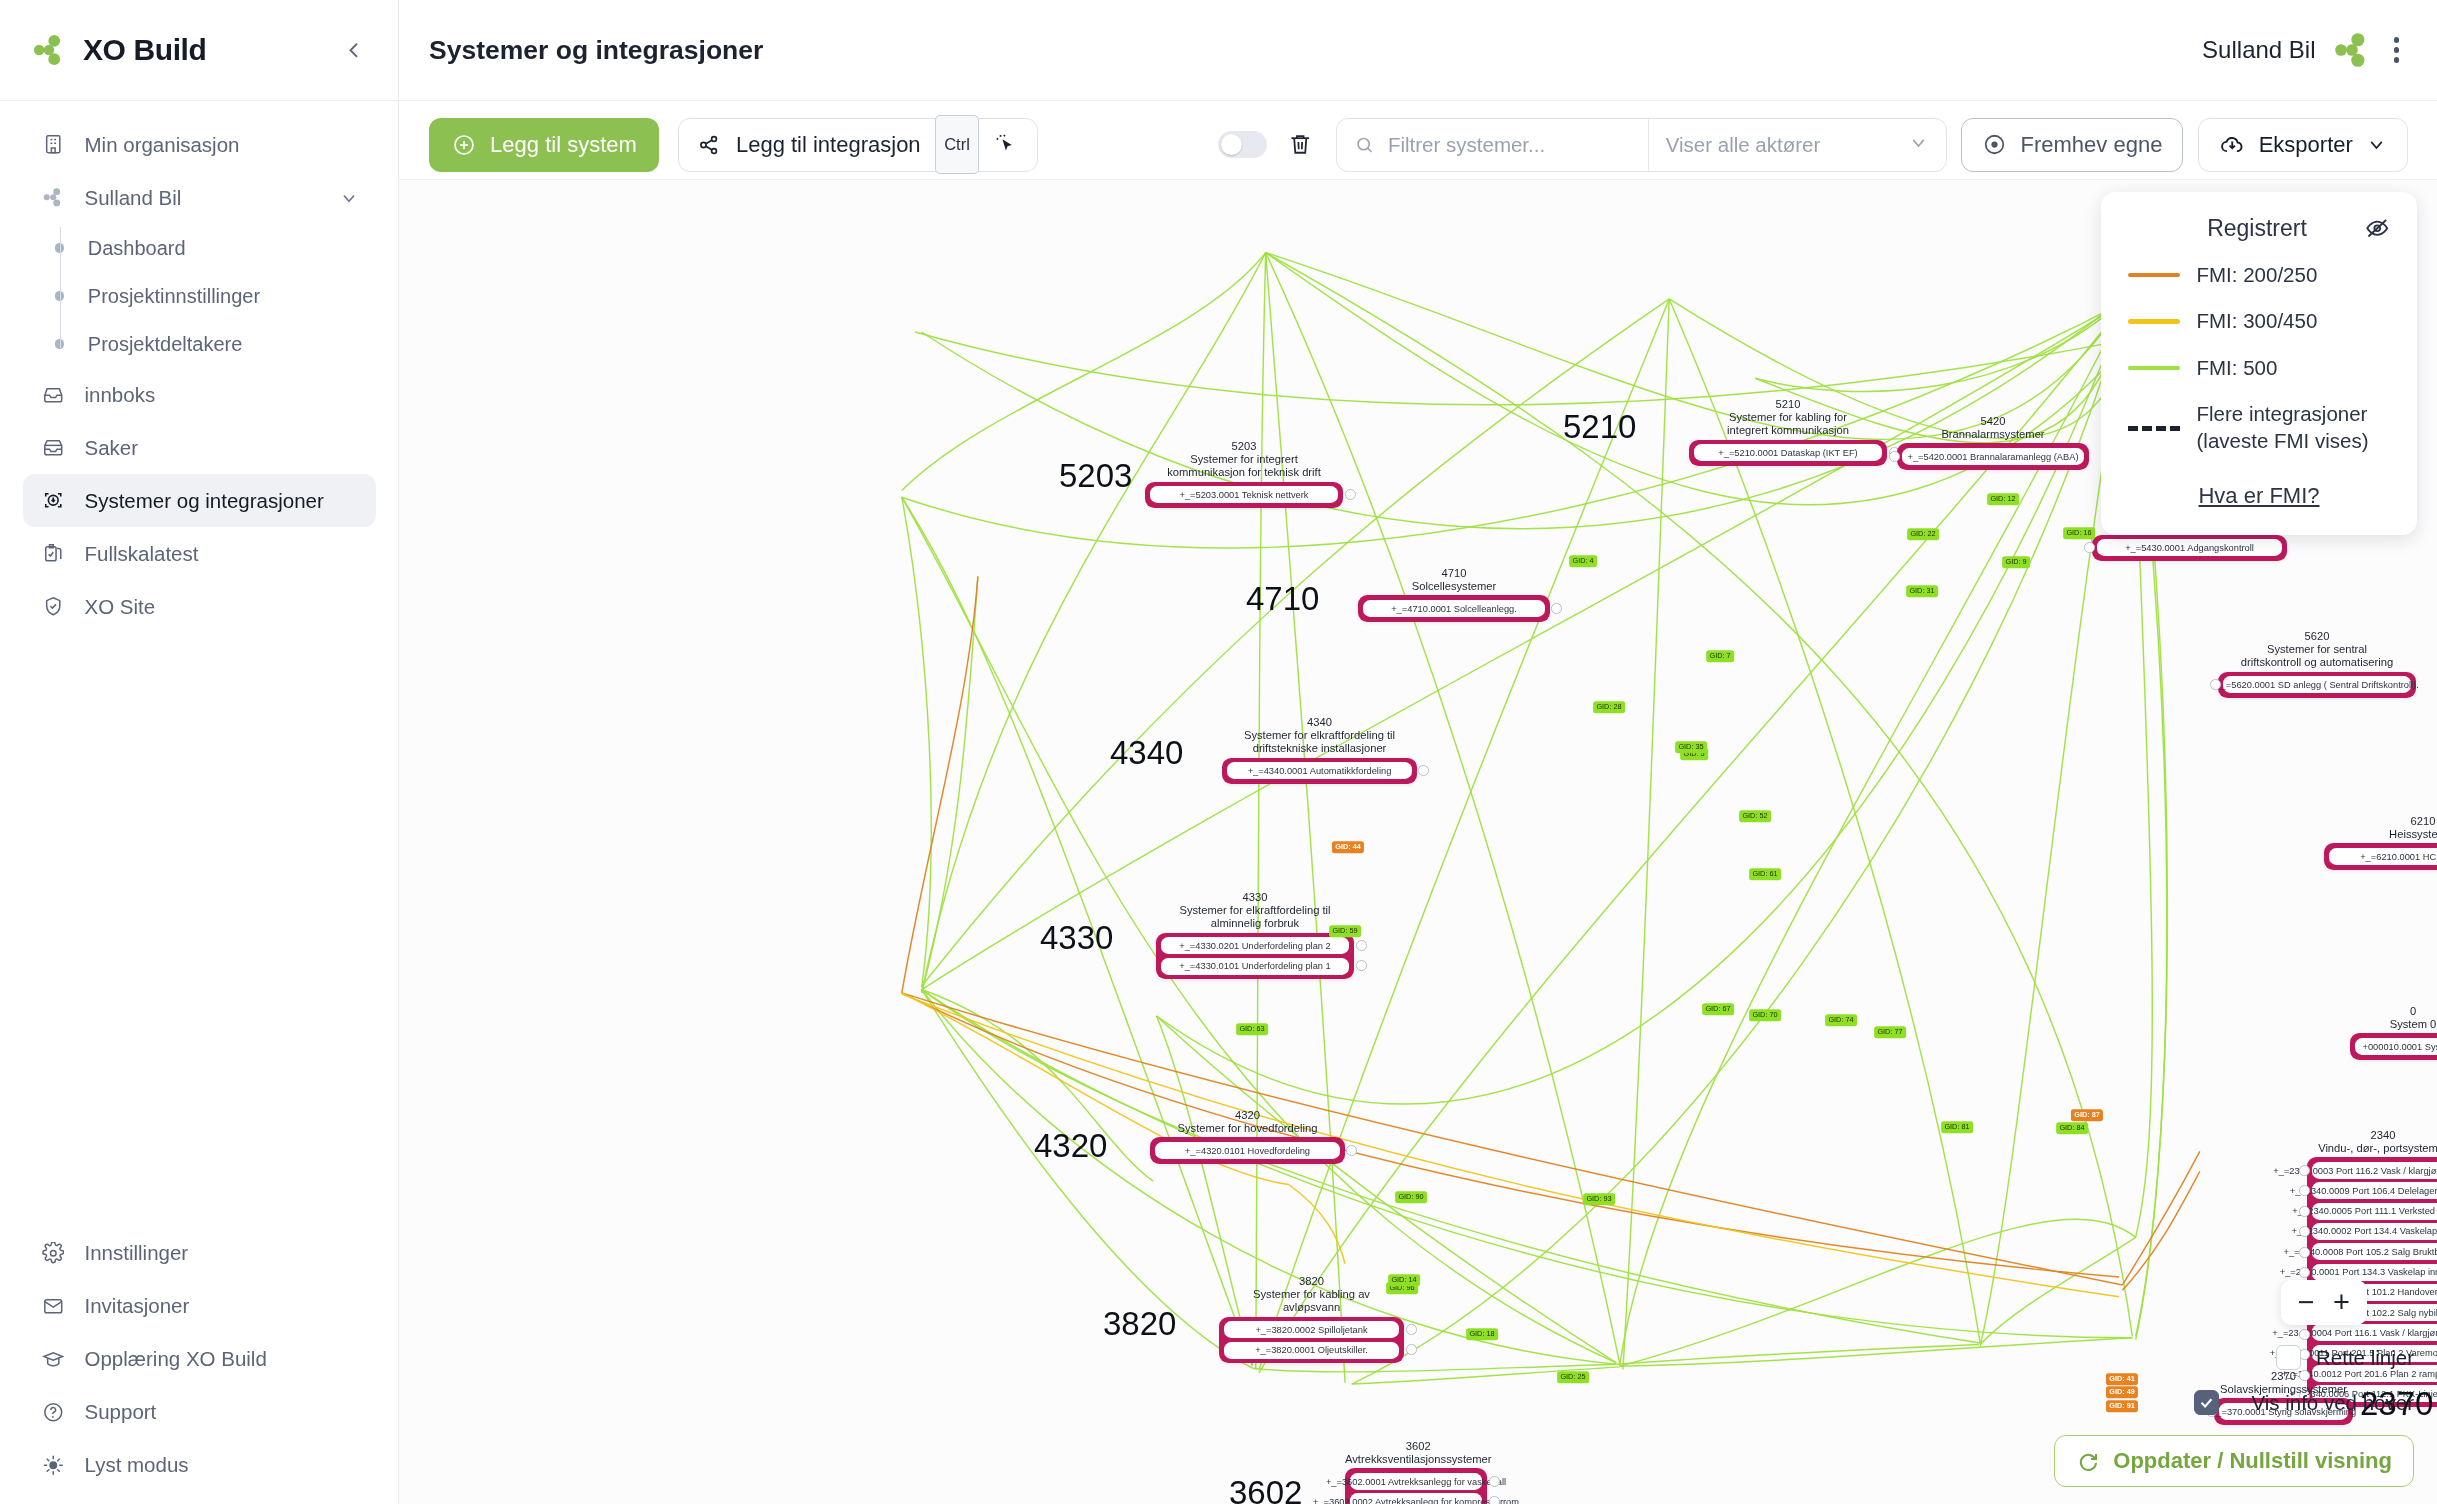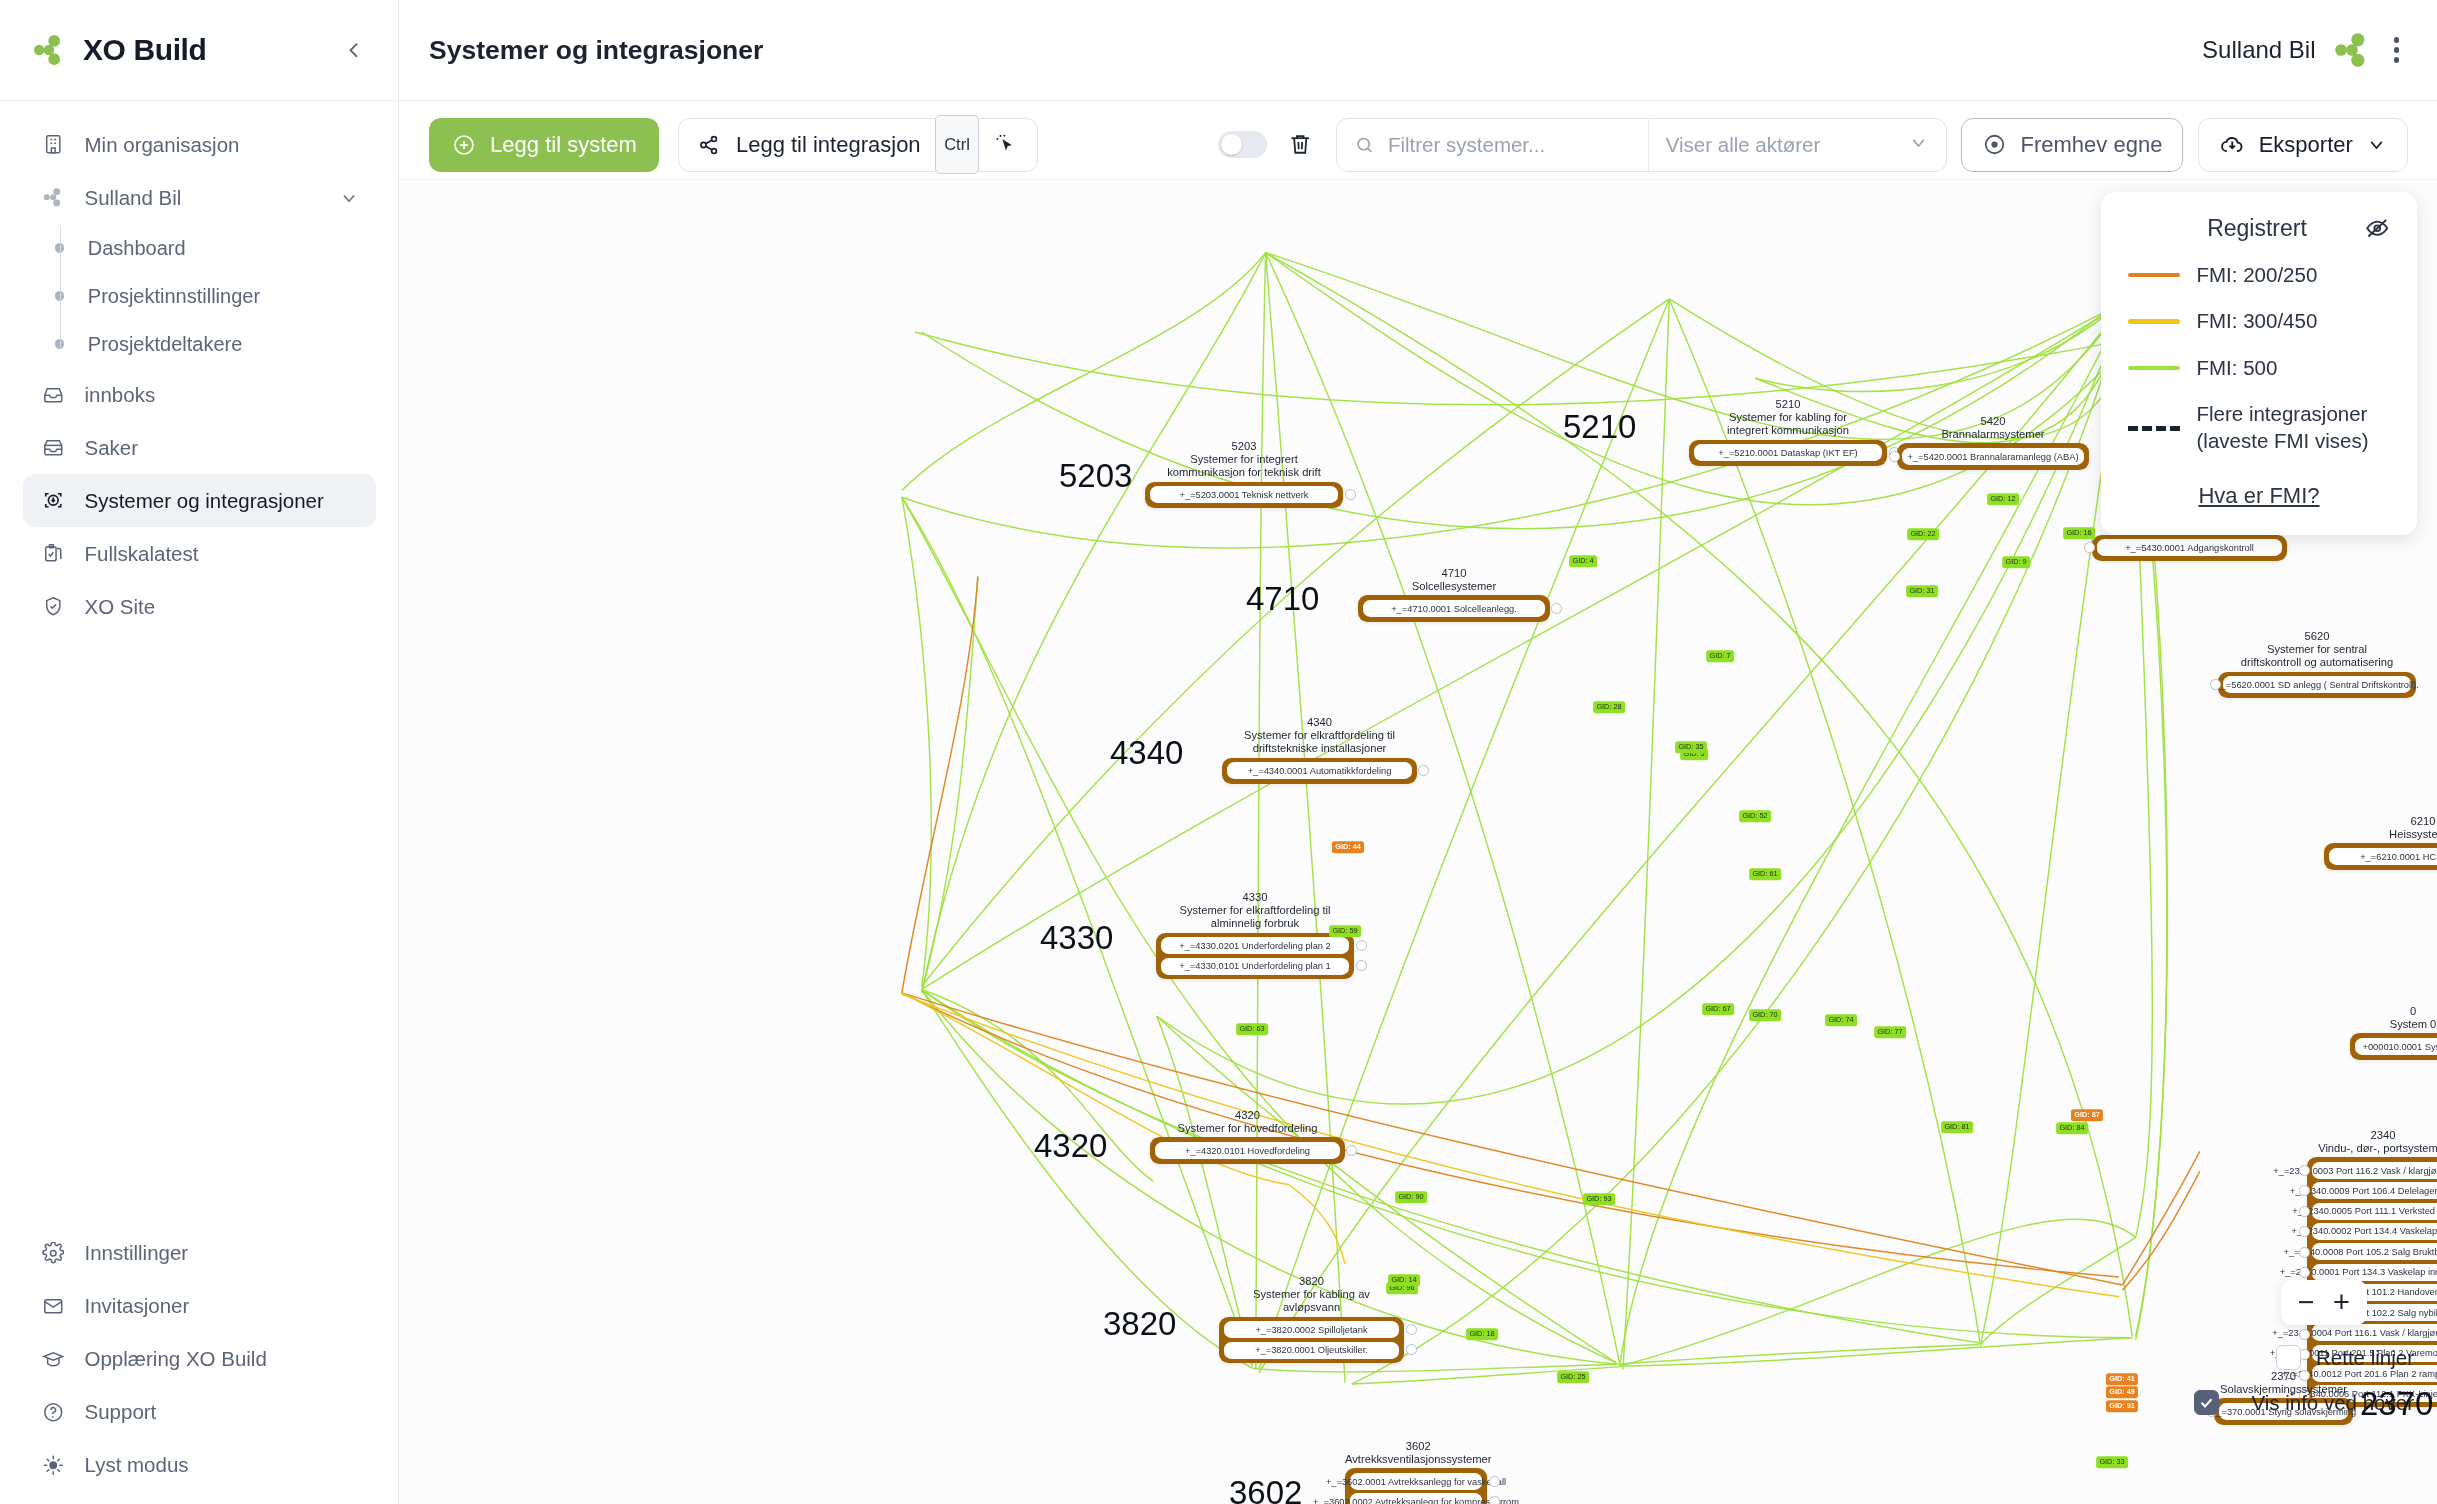--- a/index.html
+++ b/index.html
@@ -134,21 +134,21 @@
   
   .canvas {
     flex: 1; position: relative; overflow: hidden;
     background: #fcfcfd; border-top: 1.3px solid #f0f1f4;
   }
   .canvas svg.edges { position: absolute; inset: 0; width: 100%; height: 100%; }
 
   .node { position: absolute; }
   .node-cap { text-align: center; color: #1d2330; line-height: 1.18; font-size: 11.2px; white-space: nowrap; }
   .node-box {
-    background: #a16207; border-radius: 9.3px; padding: 4.6px; margin-top: 2px;
+    background: #be185d; border-radius: 9.3px; padding: 4.6px; margin-top: 2px;
     display: flex; flex-direction: column; gap: 3.3px;
     box-shadow: 0 1.3px 4.6px rgba(0,0,0,.07);
   }
   .node-row {
     background: #fff; border-radius: 7.3px; height: 17px; display: flex;
     align-items: center; justify-content: center; padding: 0 10.6px;
     font-size: 9.3px; color: #2d3342; white-space: nowrap; cursor: pointer;
   }
   .node-badge {
     position: absolute; font-size: 33px; font-weight: 400; color: #0c1018; line-height:1;
@@ -821,17 +821,24 @@
 
       <div class="check-row" style="bottom: 90px; gap: 32px;">
         <span class="cb on">
           <svg width="17" height="17" viewBox="0 0 24 24" fill="none" stroke="#fff" stroke-width="3">
               <polyline points="5 12.5 10 17.5 19 7.5"></polyline>
             </svg>
         </span>
         <label>Vis info ved hover</label>
       </div>
 
+      <button class="reset-btn">
+        <svg width="24" height="24" viewBox="0 0 24 24" fill="none" stroke="currentColor" stroke-width="2">
+            <polyline points="20 5 20 10 15 10"></polyline>
+            <path d="M19.2 10A7.6 7.6 0 1 0 20 14"></path>
+          </svg>
+        <span>Oppdater / Nullstill visning</span>
+      </button>
 
     </div>
   </section>
 </div>
 
 
 </body></html>

